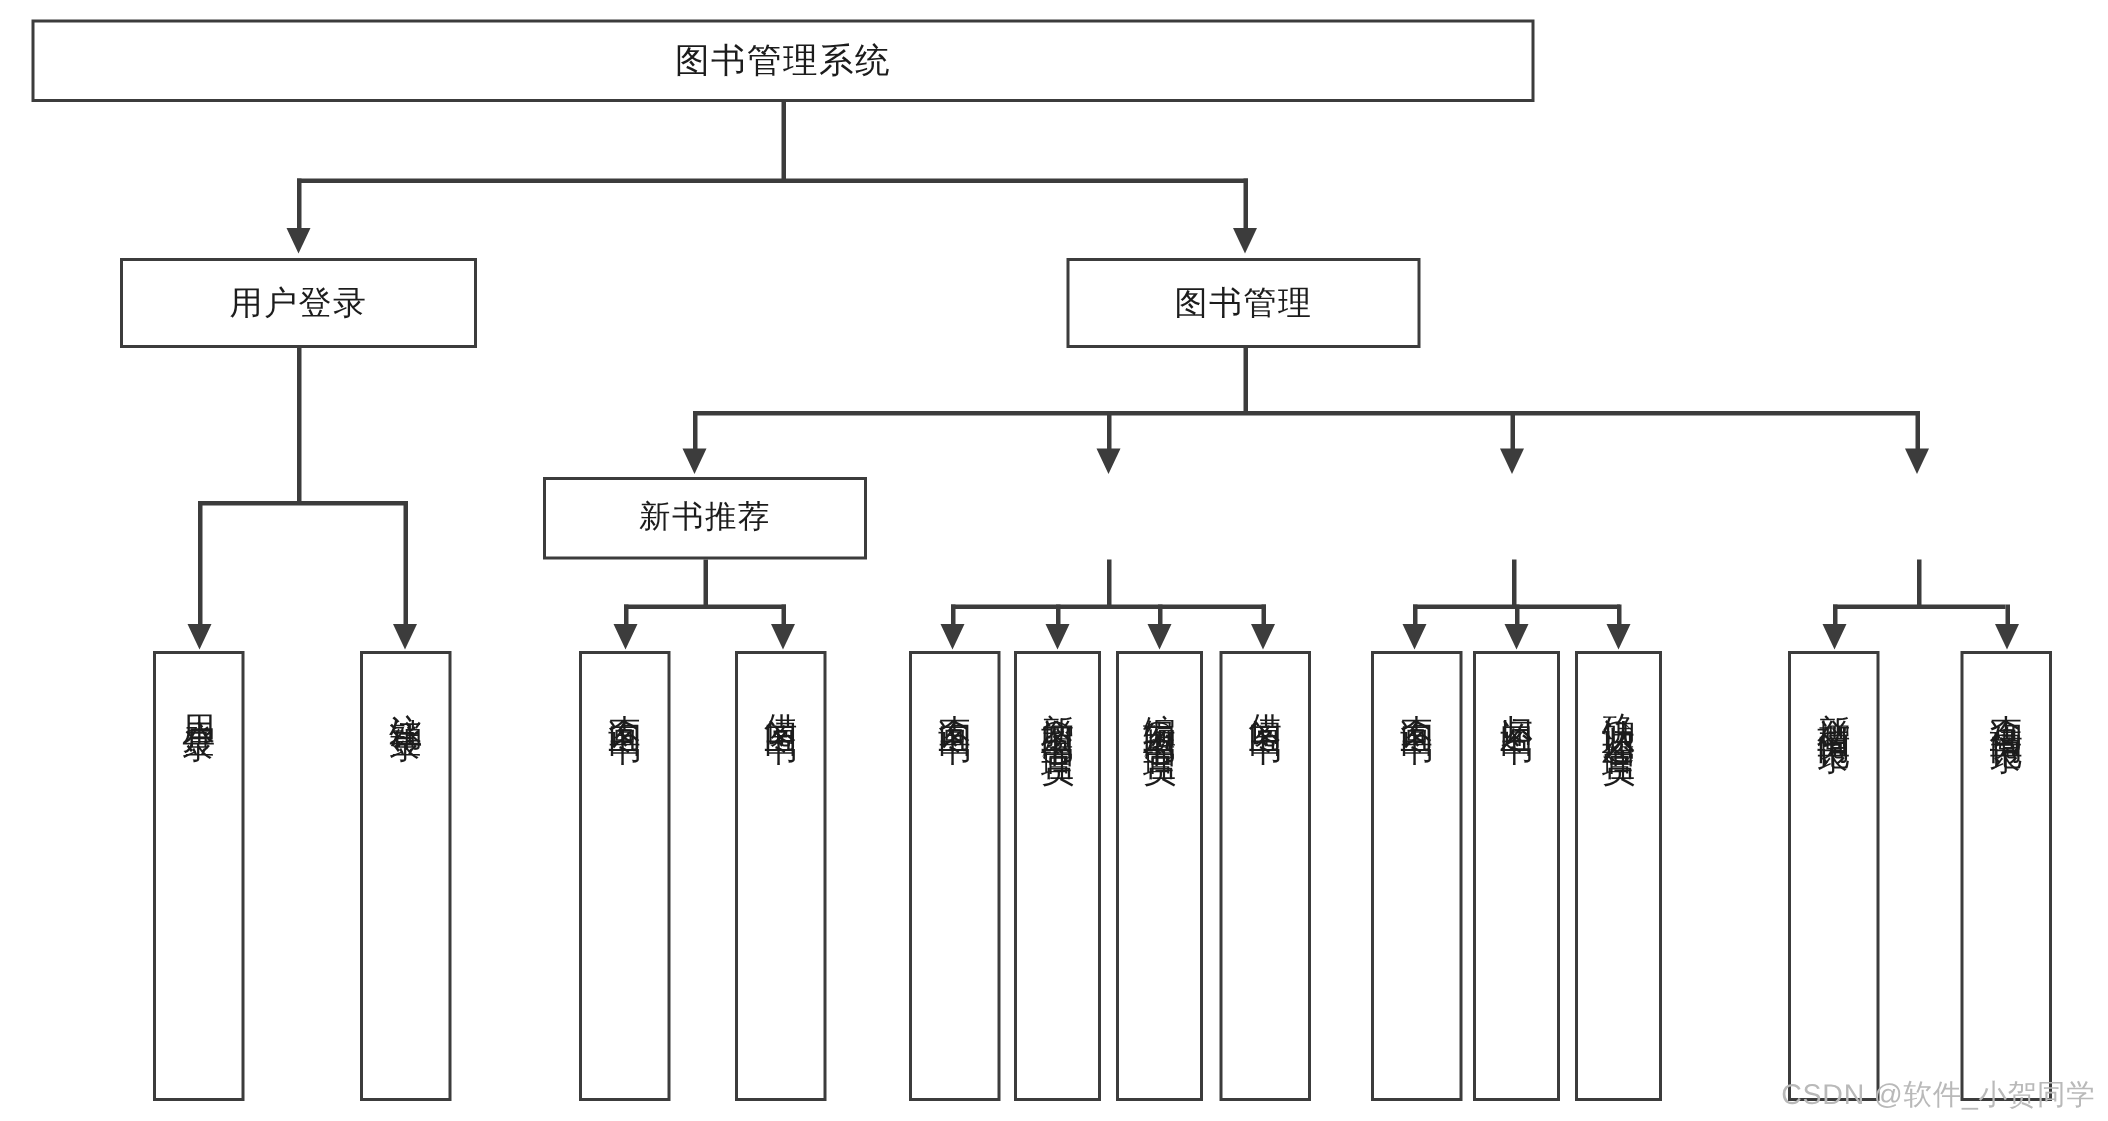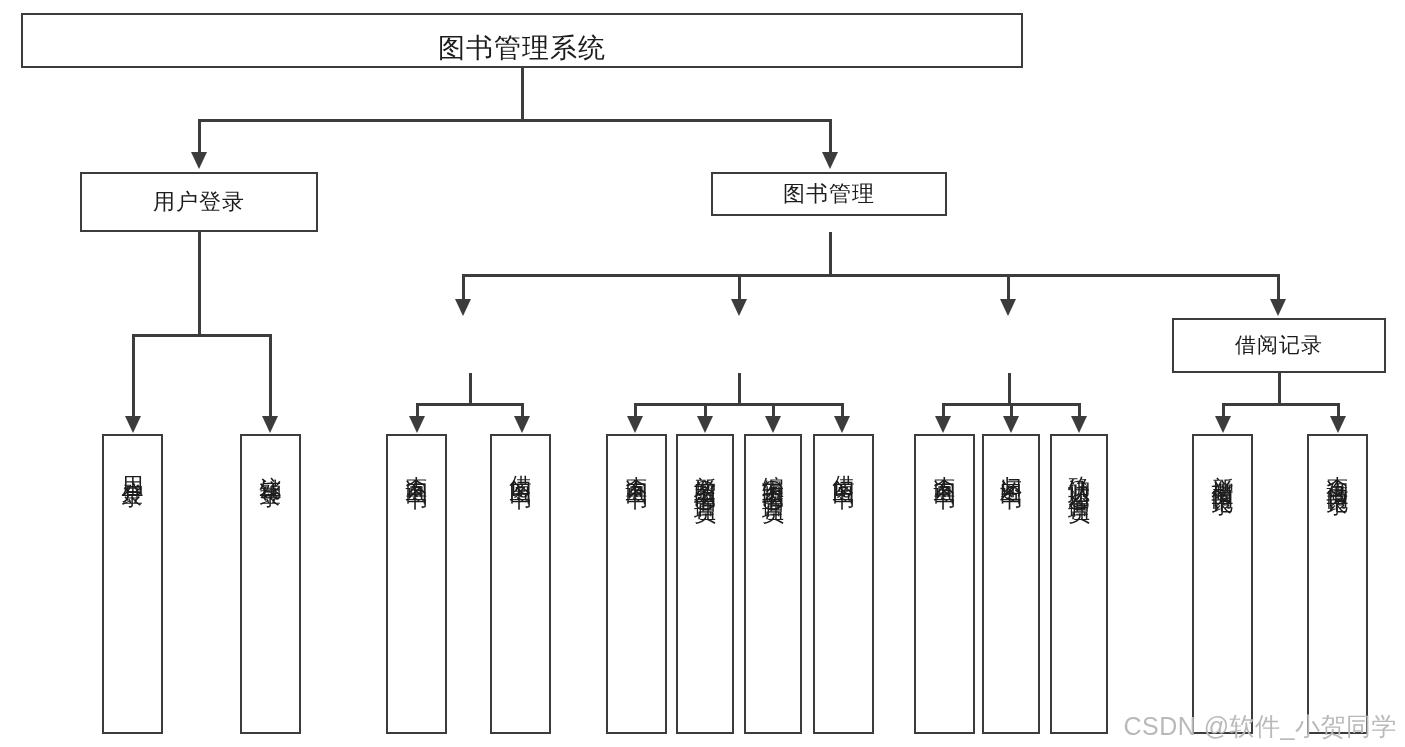--- a/index.html
+++ b/index.html
@@ -29,21 +29,21 @@
     justify-content: center;
     color: #1c1c1c;
     letter-spacing: 1px;
   }
   .node .label {
     display: block;
     text-align: center;
     line-height: 1.25;
     white-space: nowrap;
   }
-  .node.root  { font-size: 27px; align-items: flex-end; }
+  .node.root  { font-size: 23px; }
   .node.lvl1  { font-size: 22px; }
   .node.lvl2  { font-size: 21px; }
   
   .node.leaf {
     align-items: flex-start;
     padding-top: 22px;
     font-size: 22px;
   }
   .node.leaf .label {
     writing-mode: vertical-rl;
@@ -65,21 +65,21 @@
     height: 0;
     border-left: 8px solid transparent;
     border-right: 8px solid transparent;
     border-top: 17px solid #3c3c3c;
   }
   
   #watermark {
     position: absolute;
     right: 8px;
     bottom: 4px;
-    font-size: 25px;
+    font-size: 19px;
     color: #b9b9b9;
     letter-spacing: 0.5px;
     white-space: nowrap;
     pointer-events: none;
   }
 </style>
 </head>
 <body>
 
 <div id="canvas">
@@ -95,21 +95,21 @@
   <div class="vline" style="left:198px; top:119px; height:36px;"></div>
   <div class="arrow" style="left:191px; top:152px;"></div>
 
   <div class="vline" style="left:829px; top:119px; height:36px;"></div>
   <div class="arrow" style="left:822px; top:152px;"></div>
 
   <div class="node lvl1" style="left:80px; top:172px; width:238px; height:60px;">
     <span class="label">用户登录</span>
   </div>
 
-  <div class="node lvl1" style="left:711px; top:172px; width:236px; height:44px;">
+  <div class="node lvl1" style="left:711px; top:172px; width:236px; height:60px;">
     <span class="label">图书管理</span>
   </div>
 
   <div class="vline" style="left:198px; top:232px; height:104px;"></div>
   <div class="hline" style="left:132px; top:334px; width:140px;"></div>
   <div class="vline" style="left:132px; top:334px; height:85px;"></div>
   <div class="arrow" style="left:125px; top:416px;"></div>
   <div class="vline" style="left:269px; top:334px; height:85px;"></div>
   <div class="arrow" style="left:262px; top:416px;"></div>
 
@@ -117,22 +117,22 @@
   <div class="hline" style="left:462px; top:274px; width:818px;"></div>
   <div class="vline" style="left:462px; top:274px; height:28px;"></div>
   <div class="arrow" style="left:455px; top:299px;"></div>
   <div class="vline" style="left:738px; top:274px; height:28px;"></div>
   <div class="arrow" style="left:731px; top:299px;"></div>
   <div class="vline" style="left:1007px; top:274px; height:28px;"></div>
   <div class="arrow" style="left:1000px; top:299px;"></div>
   <div class="vline" style="left:1277px; top:274px; height:28px;"></div>
   <div class="arrow" style="left:1270px; top:299px;"></div>
 
-  <div class="node lvl2" style="left:1172px; top:318px; width:214px; height:55px;">
-    <span class="label">借阅记录</span>
+  <div class="node lvl2" style="left:362px; top:318px; width:216px; height:55px;">
+    <span class="label">新书推荐</span>
   </div>
 
   <div class="vline" style="left:469px; top:373px; height:32px;"></div>
   <div class="hline" style="left:416px; top:403px; width:108px;"></div>
   <div class="vline" style="left:416px; top:403px; height:18px;"></div>
   <div class="arrow" style="left:409px; top:416px;"></div>
   <div class="vline" style="left:521px; top:403px; height:18px;"></div>
   <div class="arrow" style="left:514px; top:416px;"></div>
 
   <div class="vline" style="left:738px; top:373px; height:32px;"></div>

